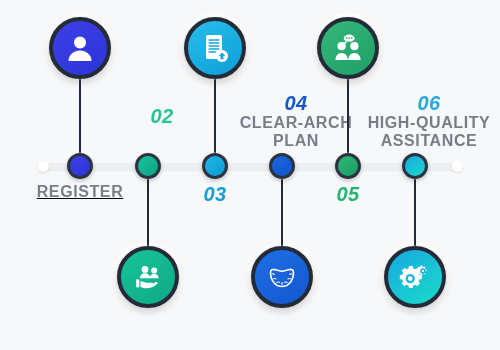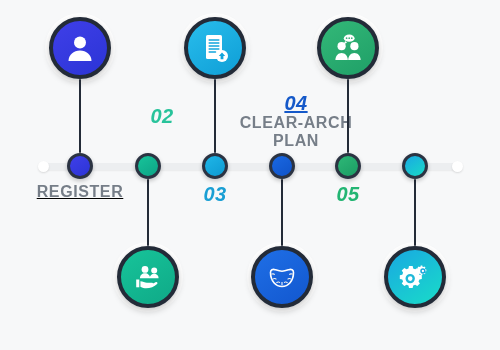--- a/index.html
+++ b/index.html
@@ -130,21 +130,21 @@
           <path d="M25.0 18.0c-1.5-.8-2.6-.5-3.4.3"></path>
           <path d="M21.6 21.8c-1.4-1-2.6-.9-3.5-.2"></path>
           <path d="M16 24.2v-3.1"></path>
         </g>
           </svg>
         </span>
       </div>
       <div class="stem" style="left: 280.8px; top: 179px; height: 67px;"></div>
       <div class="dot" style="left: 269px; top: 153px; background: linear-gradient(145deg, rgb(26, 104, 226), rgb(15, 83, 201));"></div>
       <div class="label" style="width: 128px; left: 232px; top: 92px;">
-        <div class="num" style="color: rgb(21, 89, 201); text-decoration: underline;">04</div>
+        <div class="num" style="color: rgb(21, 89, 201);">04</div>
         <div class="title">CLEAR-ARCH
 PLAN</div>
       </div>
       <div class="node" style="left: 317px; top: 17px; background: linear-gradient(145deg, rgb(51, 184, 120), rgb(31, 159, 103));">
         <span>
           <svg viewBox="0 0 32 32">
         <ellipse cx="17.2" cy="6.2" rx="5.4" ry="3.6" fill="#ffffff"></ellipse>
         <path d="M13.2 9.0l-1.6 3.3 3.5-1.6z" fill="#ffffff"></path>
         <g fill="#2aa86e" opacity=".9">
           <circle cx="14.6" cy="6.2" r=".85"></circle>
@@ -169,15 +169,18 @@
         <path d="M13.2 4.4h4.4l.6 2.9 2.4 1 2.5-1.6 3.1 3.1-1.6 2.5 1 2.4 2.9.6v4.4l-2.9.6-1 2.4 1.6 2.5-3.1 3.1-2.5-1.6-2.4 1-.6 2.9h-4.4l-.6-2.9-2.4-1-2.5 1.6-3.1-3.1 1.6-2.5-1-2.4-2.9-.6v-4.4l2.9-.6 1-2.4-1.6-2.5 3.1-3.1 2.5 1.6 2.4-1z" fill="#ffffff" transform="translate(-2.8,0.5) scale(0.84) translate(2,1)"></path>
         <circle cx="11.2" cy="17.6" r="3.5" fill="none" stroke="#1fb8d8" stroke-width="2.4"></circle>
         <path d="M23.2 5.6h2.6l.4 1.8 1.5.6 1.5-1 1.9 1.9-1 1.5.6 1.5 1.8.4v2.6l-1.8.4-.6 1.5 1 1.5-1.9 1.9-1.5-1-1.5.6-.4 1.8h-2.6l-.4-1.8-1.5-.6-1.5 1-1.9-1.9 1-1.5-.6-1.5-1.8-.4v-2.6l1.8-.4.6-1.5-1-1.5 1.9-1.9 1.5 1 1.5-.6z" fill="#ffffff" transform="translate(-0.6,-1.2) scale(0.60) translate(14,4)"></path>
         <circle cx="23.9" cy="10.0" r="1.9" fill="none" stroke="#1aa8dd" stroke-width="1.5"></circle>
           </svg>
         </span>
       </div>
       <div class="stem" style="left: 413.8px; top: 179px; height: 67px;"></div>
       <div class="dot" style="left: 402px; top: 153px; background: linear-gradient(145deg, rgb(26, 169, 228), rgb(25, 217, 198));"></div>
       <div class="label" style="width: 128px; left: 365px; top: 92px;">
+        <div class="num" style="color: rgb(38, 169, 216);">06</div>
+        <div class="title">HIGH-QUALITY
+ASSITANCE</div>
       </div>
     </div>
 </div>
 
 </body></html>

